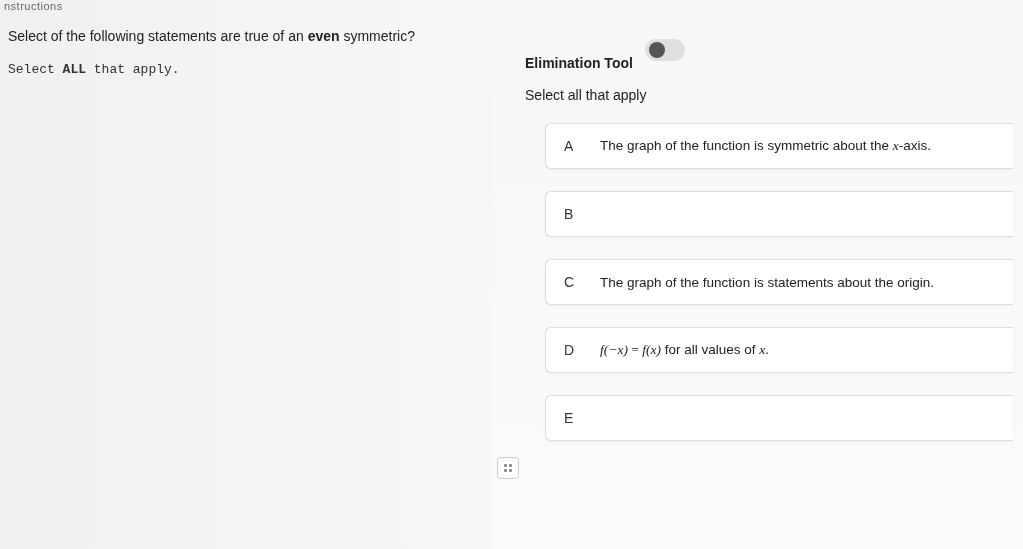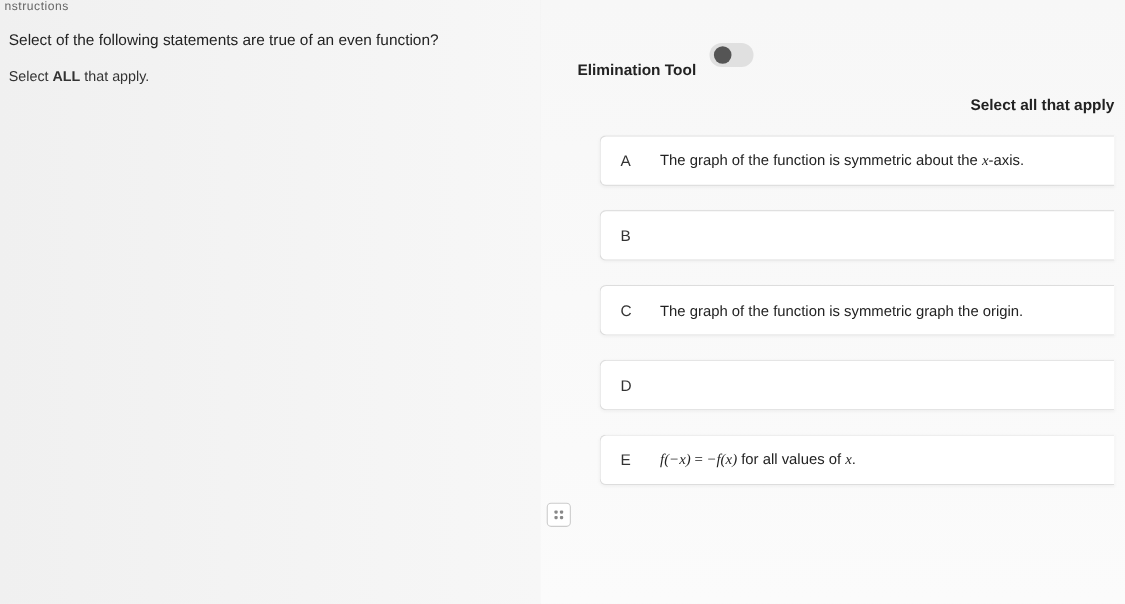--- a/index.html
+++ b/index.html
@@ -31,25 +31,26 @@
       padding: 28px 20px 20px 8px;
       background: linear-gradient(to right, #f0f0f0, #f7f7f7);
     }
     .question-text {
       font-size: 14px;
       color: #222;
       font-weight: 500;
       margin-bottom: 18px;
     }
     .question-text .bold {
-      font-weight: 400;
+      font-weight: 700;
     }
     .instruction-text {
       font-size: 13px;
       color: #333;
+      font-family: Liberation Mono, monospace;
     }
     .instruction-text .bold {
       font-weight: 700;
     }
     .divider {
       position: absolute;
       left: 48%;
       top: 0;
       bottom: 0;
       width: 1px;
@@ -85,24 +86,23 @@
       width: 16px;
       height: 16px;
       background: #555;
       border-radius: 50%;
       position: absolute;
       top: 3px;
       left: 4px;
     }
     .select-label {
       font-size: 14px;
-      font-weight: 700;
+      font-weight: 400;
       color: #222;
       margin-bottom: 20px;
-      text-align: right;
     }
     .options {
       padding-left: 20px;
     }
     .option {
       border: 1px solid #ddd;
       border-right: none;
       border-radius: 6px 0 0 6px;
       background: #fff;
       padding: 14px 18px;
@@ -168,21 +168,21 @@
       border-radius: 1px;
     }
   </style>
 </head>
 <body>
 
 <div class="top-label">nstructions</div>
 
 <div class="left-panel">
   <div class="question-text">
-    <span>Select of the following statements are true of an </span><span class="bold">even</span><span> function?</span>
+    <span>Select of the following statements are true of an </span><span class="bold">even</span><span> symmetric?</span>
   </div>
   <div class="instruction-text">
     <span>Select </span><span class="bold">ALL</span><span> that apply.</span>
   </div>
 </div>
 
 <div class="divider"></div>
 
 <div class="right-panel">
   <div class="tool-row">
@@ -202,33 +202,33 @@
       </span>
     </div>
 
     <div class="option">
       <span class="option-letter">B</span>
     </div>
 
     <div class="option">
       <span class="option-letter">C</span>
       <span class="option-text">
-        <span>The graph of the function is symmetric graph the origin.</span>
+        <span>The graph of the function is statements about the origin.</span>
       </span>
     </div>
 
     <div class="option">
       <span class="option-letter">D</span>
+      <span class="option-text">
+        <span class="math"><span>f(−x)</span><span class="paren"> = </span><span>f(x)</span></span><span> for all values of </span><span class="var-x">x</span><span>.</span>
+      </span>
     </div>
 
     <div class="option">
       <span class="option-letter">E</span>
-      <span class="option-text">
-        <span class="math"><span>f(−x)</span><span class="paren"> = </span><span>−f(x)</span></span><span> for all values of </span><span class="var-x">x</span><span>.</span>
-      </span>
     </div>
 
   </div>
 
   <div class="drag-handle">
     <div class="drag-dots">
       <span></span>
         <span></span>
         <span></span>
         <span></span>

